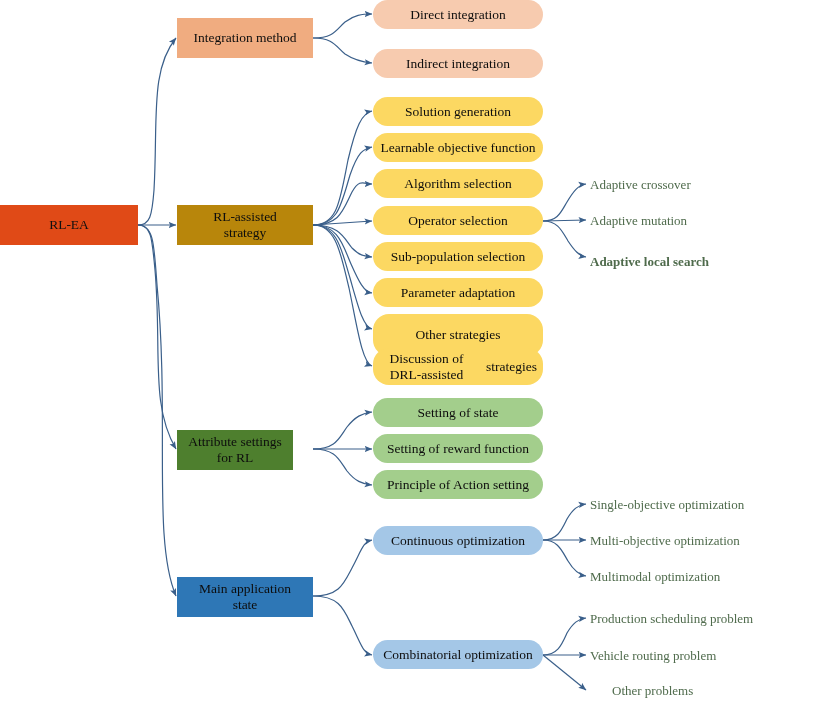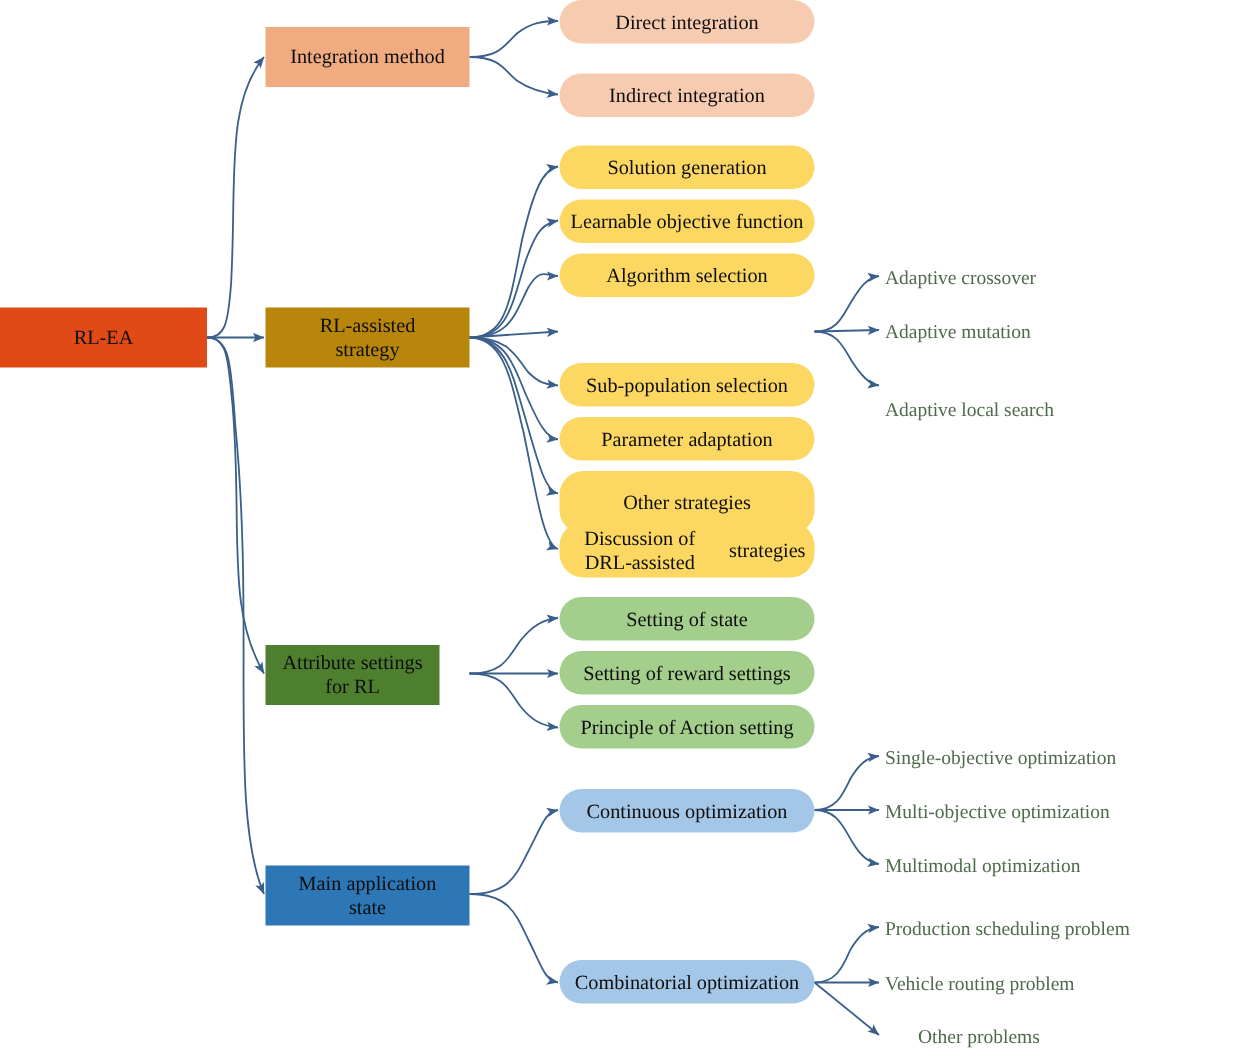--- a/index.html
+++ b/index.html
@@ -134,49 +134,52 @@
 
   <div class="node leaf-yellow" style="left:373px; top:97px; width:170px; height:29px;">
     <span>Solution generation</span>
   </div>
   <div class="node leaf-yellow" style="left:373px; top:133px; width:170px; height:29px;">
     <span>Learnable objective function</span>
   </div>
   <div class="node leaf-yellow" style="left:373px; top:169px; width:170px; height:29px;">
     <span>Algorithm selection</span>
   </div>
+  <div class="node leaf-yellow" style="left:373px; top:206px; width:170px; height:29px;">
+    <span>Operator selection</span>
+  </div>
   <div class="node leaf-yellow" style="left:373px; top:242px; width:170px; height:29px;">
     <span>Sub-population selection</span>
   </div>
   <div class="node leaf-yellow" style="left:373px; top:278px; width:170px; height:29px;">
     <span>Parameter adaptation</span>
   </div>
   <div class="node leaf-yellow" style="left:373px; top:314px; width:170px; height:42px;">
     <span>Other strategies</span>
   </div>
   <div class="node leaf-yellow" style="left:373px; top:348px; width:170px; height:37px; flex-direction:row; justify-content:center;">
     <span>Discussion of DRL-assisted</span>
     <span>strategies</span>
   </div>
 
   <div class="plain-label" style="left:590px; top:177px;">
     <span>Adaptive crossover</span>
   </div>
   <div class="plain-label" style="left:590px; top:213px;">
     <span>Adaptive mutation</span>
   </div>
-  <div class="plain-label" style="left:590px; top:265px;">
+  <div class="plain-label" style="left:590px; top:254px;font-weight:bold;">
     <span>Adaptive local search</span>
   </div>
 
   <div class="node leaf-green" style="left:373px; top:398px; width:170px; height:29px;">
     <span>Setting of state</span>
   </div>
   <div class="node leaf-green" style="left:373px; top:434px; width:170px; height:29px;">
-    <span>Setting of reward settings</span>
+    <span>Setting of reward function</span>
   </div>
   <div class="node leaf-green" style="left:373px; top:470px; width:170px; height:29px;">
     <span>Principle of Action setting</span>
   </div>
 
   <div class="node leaf-blue" style="left:373px; top:640px; width:170px; height:29px;">
     <span>Combinatorial optimization</span>
   </div>
   <div class="node leaf-blue" style="left:373px; top:526px; width:170px; height:29px;">
     <span>Continuous optimization</span>

